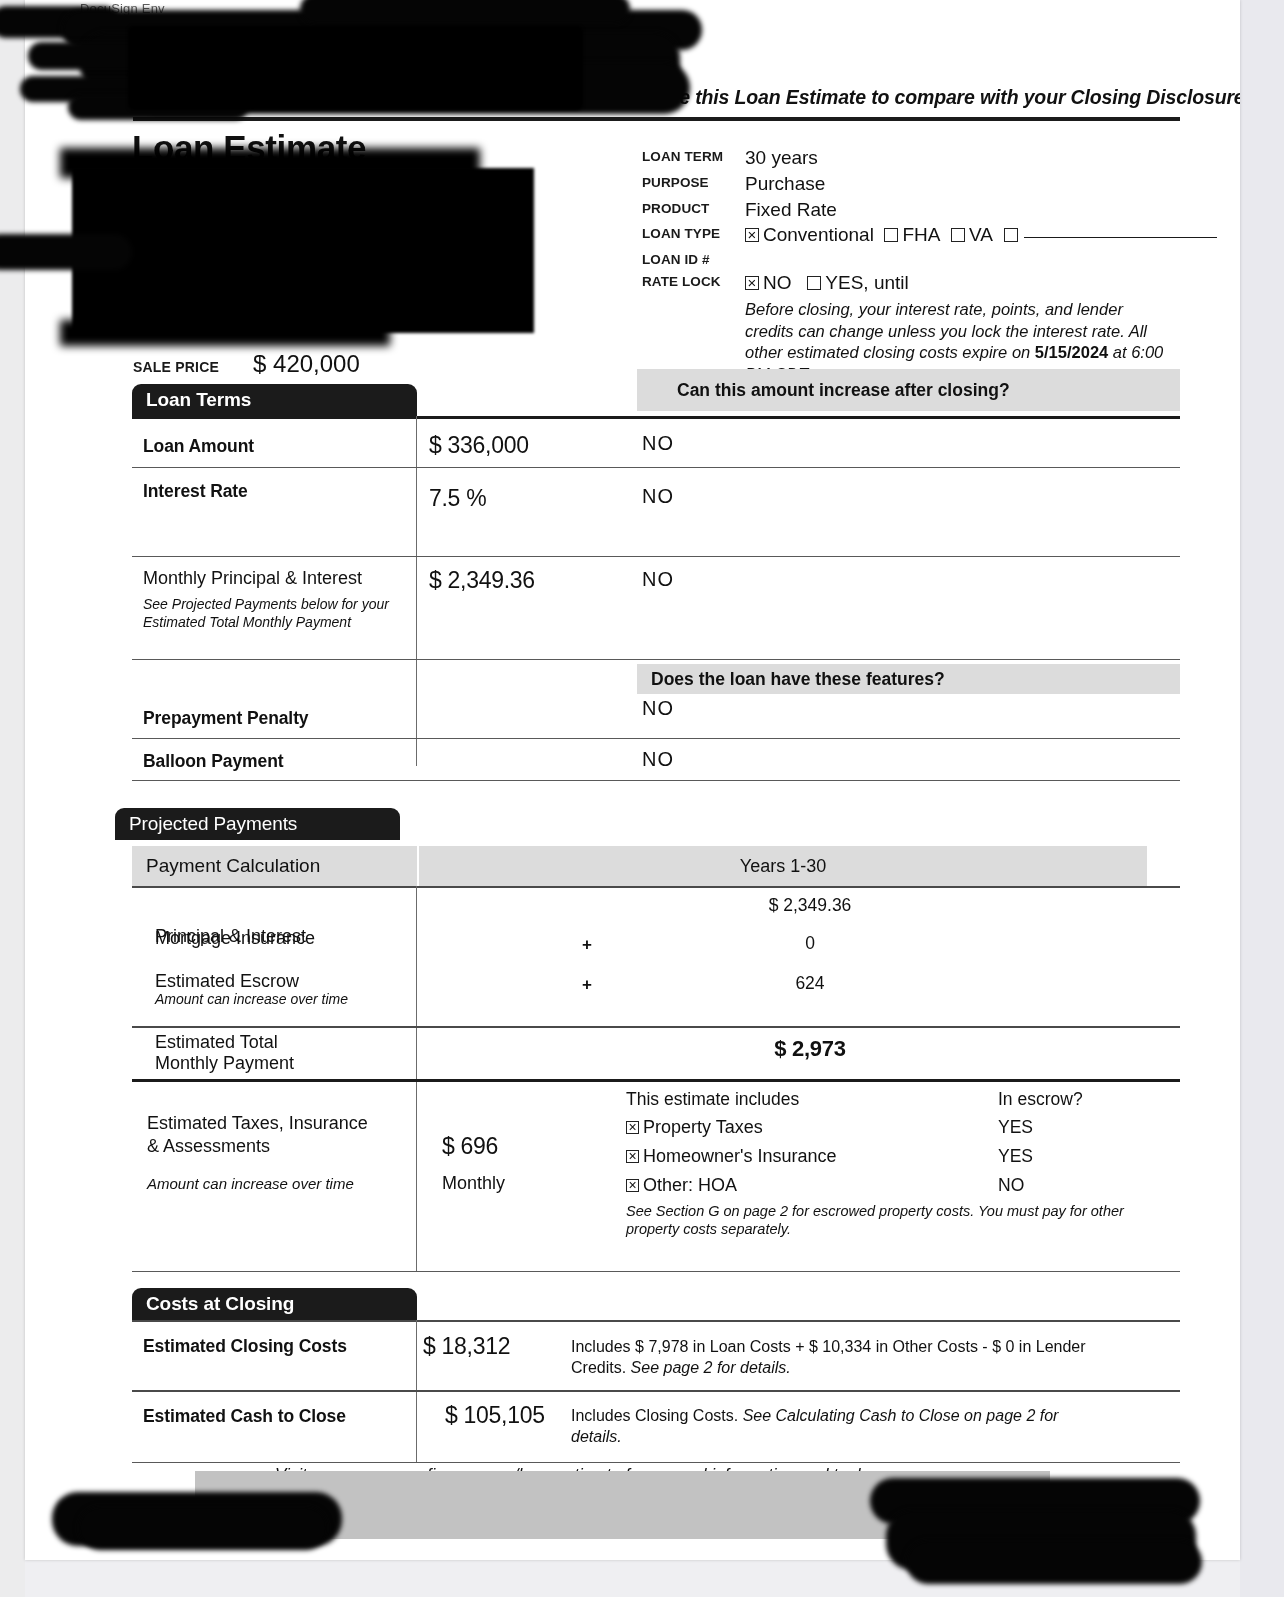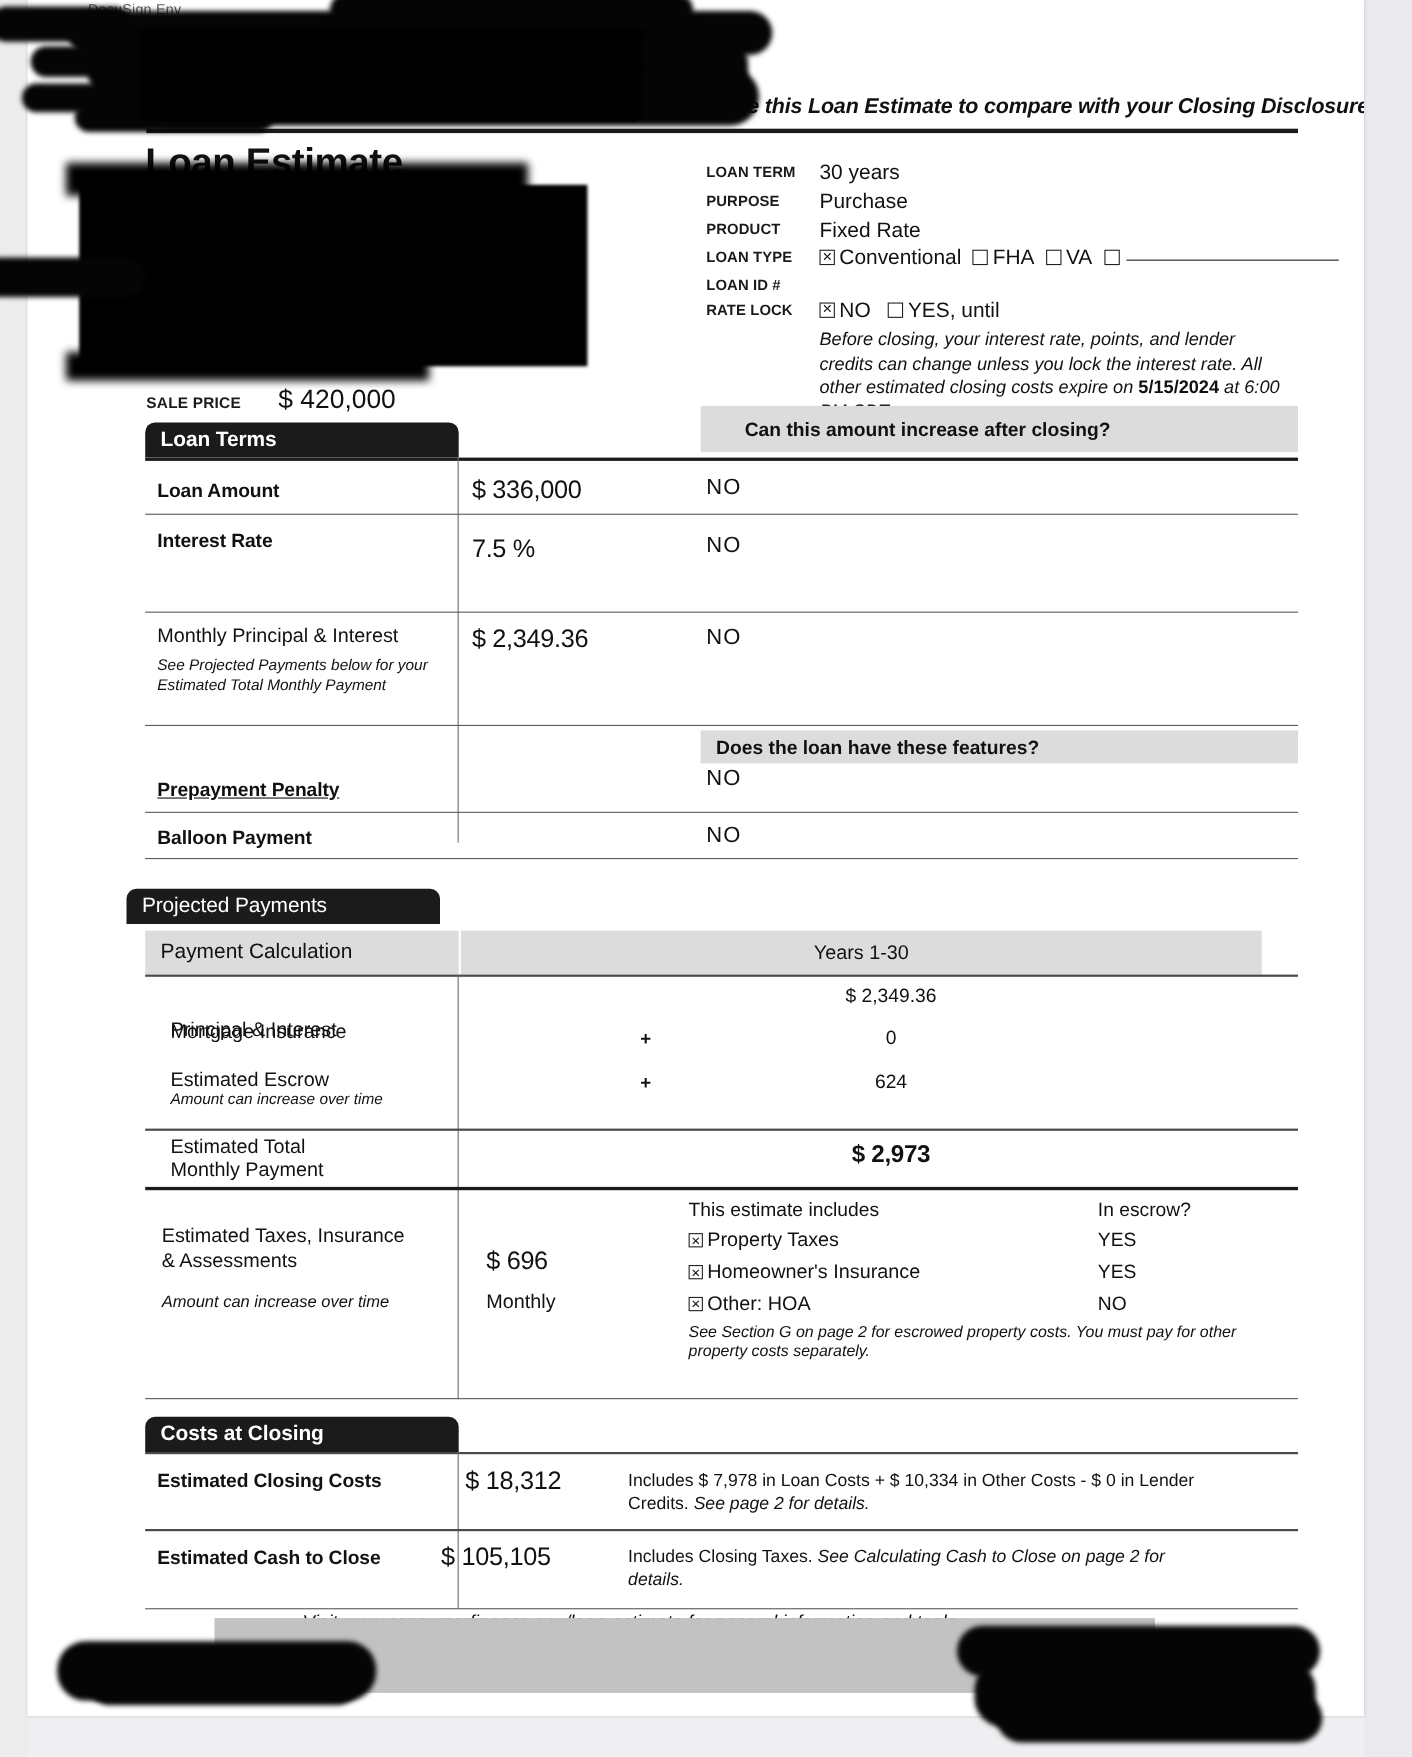--- a/index.html
+++ b/index.html
@@ -237,21 +237,21 @@
     <div class="hline" style="left:107px; top:556px; width:1048px;"></div>
 
     <div class="lbl-reg" style="left:118px; top:568px;">Monthly Principal &amp; Interest</div>
     <div class="lbl-ital" style="left:118px; top:596px; width:272px;">See Projected Payments below for your Estimated Total Monthly Payment</div>
     <div class="val-big" style="left:404px; top:567px;">$ 2,349.36</div>
     <div class="val-no" style="left:617px; top:568px;">NO</div>
     <div class="hline" style="left:107px; top:659px; width:1048px;"></div>
 
     <div class="gband" style="left:612px; top:664px; width:543px; height:30px;">Does the loan have these features?</div>
     <div class="val-no" style="left:617px; top:697px;">NO</div>
-    <div class="lbl-bold" style="left:118px; top:708px;text-decoration:underline;">Prepayment Penalty</div>
+    <div class="lbl-bold" style="left:118px; top:708px;">Prepayment Penalty</div>
     <div class="hline" style="left:107px; top:738px; width:1048px;"></div>
     <div class="val-no" style="left:617px; top:748px;">NO</div>
     <div class="lbl-bold" style="left:118px; top:751px;">Balloon Payment</div>
     <div class="hline" style="left:107px; top:780px; width:1048px;"></div>
 
     <div class="sec-tab light" style="left:90px; top:808px; width:285px;">Projected Payments</div>
 
     <div class="gband" style="left:107px; top:846px; width:285px; height:40px; font-weight:normal; font-size:19px;">Payment Calculation</div>
     <div class="gband plain" style="left:394px; top:846px; width:728px; height:40px;">Years 1-30</div>
 
@@ -302,22 +302,22 @@
     <div class="hline med" style="left:107px; top:1320px; width:1048px;"></div>
     <div class="vline" style="left:391px; top:1320px; height:142px;"></div>
 
     <div class="lbl-bold" style="left:118px; top:1336px;">Estimated Closing Costs</div>
     <div class="val-big" style="left:398px; top:1333px;">$ 18,312</div>
     <div class="cc-note" style="left:546px; top:1337px;"><span>Includes $ 7,978 in Loan Costs + $ 10,334 in Other Costs - $ 0 in Lender Credits. </span><i>See page 2 for details.</i></div>
 
     <div class="hline med" style="left:107px; top:1390px; width:1048px;"></div>
 
     <div class="lbl-bold" style="left:118px; top:1406px;">Estimated Cash to Close</div>
-    <div class="val-big" style="left:376px; top:1402px;text-align:center;">$ 105,105</div>
-    <div class="cc-note" style="left:546px; top:1406px;"><span>Includes Closing Taxes. </span><i>See Calculating Cash to Close on page 2 for details.</i></div>
+    <div class="val-big" style="left:420px; top:1402px;text-align:center;">$ 105,105</div>
+    <div class="cc-note" style="left:546px; top:1406px;"><span>Includes Closing Costs. </span><i>See Calculating Cash to Close on page 2 for details.</i></div>
 
     <div class="hline" style="left:107px; top:1462px; width:1048px;"></div>
 
     <div class="footer-note">Visit www.consumerfinance.gov/loan-estimate for general information and tools.</div>
     <div class="footer-band"></div>
     <div class="footer-date">04/24/20</div>
 
   </div>
 
   <div>

